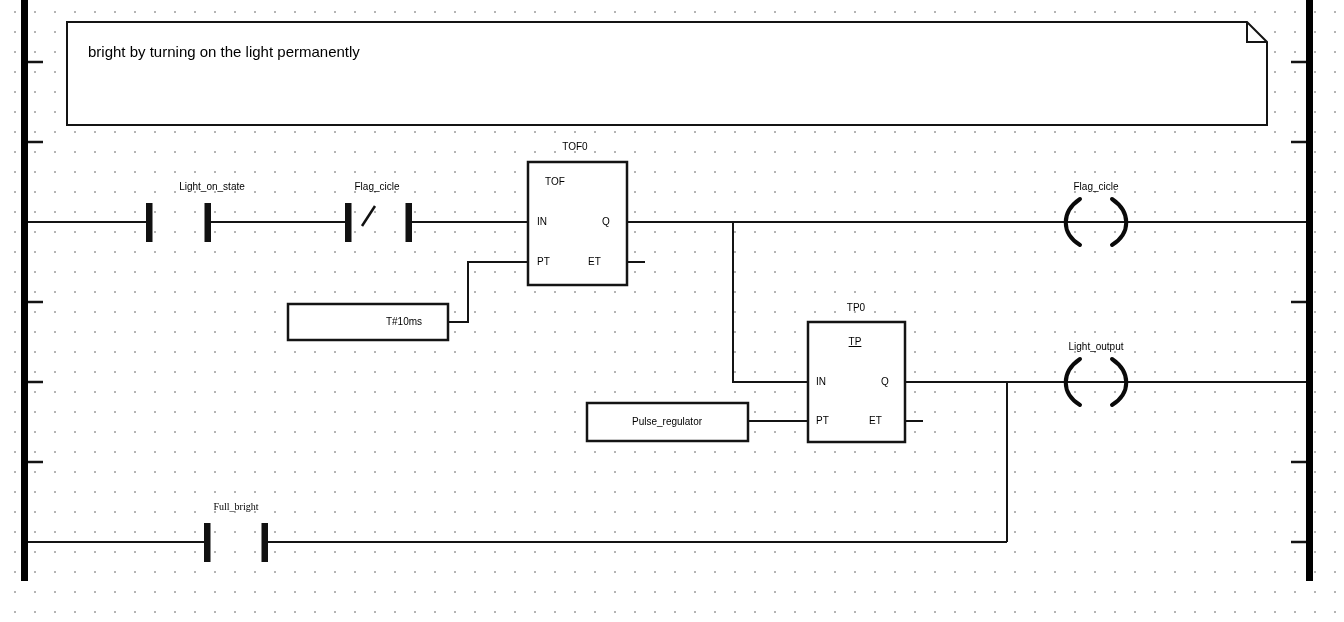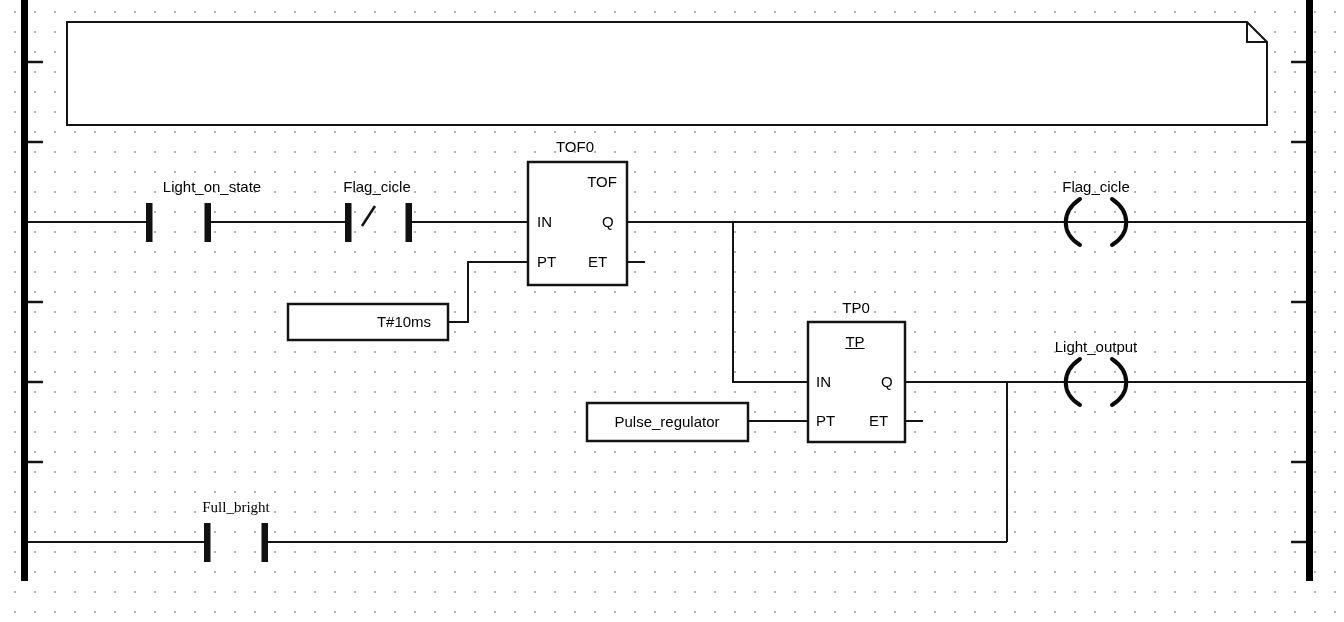--- a/index.html
+++ b/index.html
@@ -9,21 +9,21 @@
     background-color:#ffffff;
     background-image:radial-gradient(circle,#b4b4b4 1.1px,transparent 1.4px);
     background-size:20px 20px;
     background-position:5px 2px;
     font-family:"Liberation Sans",sans-serif;
     overflow:hidden;
   }
   .canvas svg{position:absolute;left:0;top:0;}
   .lbl{
     position:absolute;
-    font-size:15px;
+    font-size:10px;
     line-height:18px;
     color:#000;
     white-space:nowrap;
     transform:translateX(-50%);
   }
   .lbl.anchor-left{transform:none;}
   .comment-text{
     position:absolute;
     left:88px;top:37px;
     font-size:15px;
@@ -104,28 +104,29 @@
       <path d="M1112 199 C1131 212 1131 233 1112 245"></path>
     </g>
 
     <g stroke="#0a0a0a" stroke-width="4" fill="none" stroke-linecap="round">
       <path d="M1080 359 C1061 372 1061 393 1080 405"></path>
       <path d="M1112 359 C1131 372 1131 393 1112 405"></path>
     </g>
   </svg>
 
   <div class="comment-text">
+    <div>bright by turning on the light permanently</div>
   </div>
 
   <div class="lbl" style="left:177px;top:178px;margin-left:35px;">Light_on_state</div>
   <div class="lbl" style="left:377px;top:178px;">Flag_cicle</div>
   <div class="lbl" style="left:236px;top:498px;font-family:Liberation Serif, serif;">Full_bright</div>
 
   <div class="lbl" style="left:575px;top:138px;">TOF0</div>
-  <div class="lbl" style="left:602px;top:173px;">TOF</div>
+  <div class="lbl" style="left:555px;top:173px;">TOF</div>
   <div class="lbl anchor-left" style="left:537px;top:213px;">IN</div>
   <div class="lbl anchor-left" style="left:602px;top:213px;">Q</div>
   <div class="lbl anchor-left" style="left:537px;top:253px;">PT</div>
   <div class="lbl anchor-left" style="left:588px;top:253px;">ET</div>
   <div class="lbl" style="left:368px;top:313px;margin-left:36px;">T#10ms</div>
 
   <div class="lbl" style="left:856px;top:299px;">TP0</div>
   <div class="lbl" style="left:855px;top:333px;text-decoration:underline;">TP</div>
   <div class="lbl anchor-left" style="left:816px;top:373px;">IN</div>
   <div class="lbl anchor-left" style="left:881px;top:373px;">Q</div>

